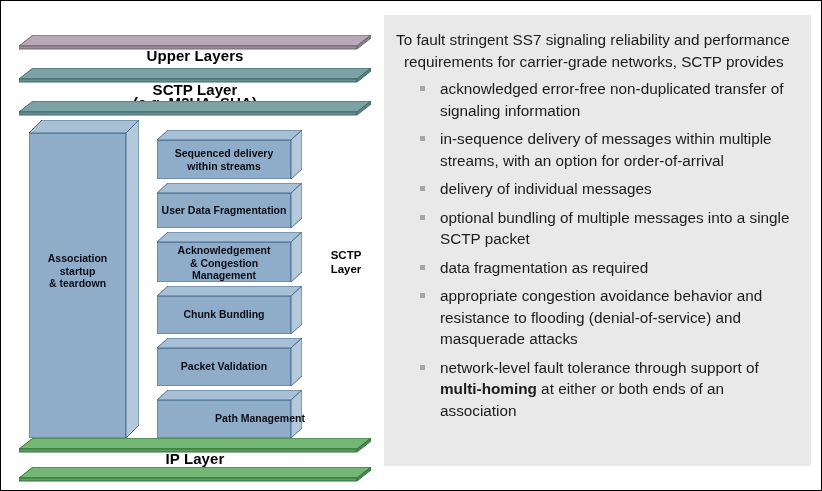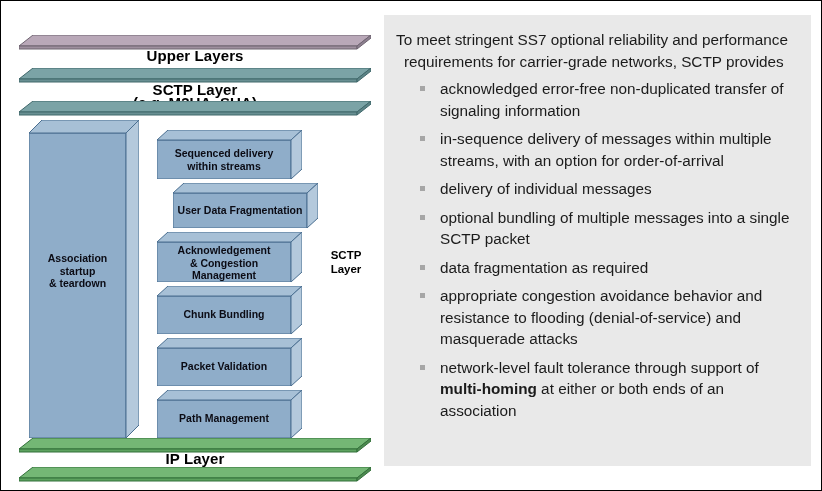--- a/index.html
+++ b/index.html
@@ -174,21 +174,21 @@
         <polygon points="0,10 134,10 134,49 0,49" fill="#8fadc9" stroke="#4a6e90" stroke-width="1"></polygon>
         <polygon points="0,10 11,0 145,0 134,10" fill="#a7c0d6" stroke="#4a6e90" stroke-width="1"></polygon>
         <polygon points="134,10 145,0 145,39 134,49" fill="#b4c9dc" stroke="#4a6e90" stroke-width="1"></polygon>
       </svg>
       <div class="box-label" style="top:17px; width:134px;">
         <span>Sequenced delivery</span><br>
         <span>within streams</span>
       </div>
     </div>
 
-    <div class="box3d" style="left:172px; top:182px; width:139px; height:45px;">
+    <div class="box3d" style="left:156px; top:182px; width:139px; height:45px;">
       <svg width="145" height="45" viewBox="0 0 145 45">
         <polygon points="0,10 134,10 134,45 0,45" fill="#8fadc9" stroke="#4a6e90" stroke-width="1"></polygon>
         <polygon points="0,10 11,0 145,0 134,10" fill="#a7c0d6" stroke="#4a6e90" stroke-width="1"></polygon>
         <polygon points="134,10 145,0 145,35 134,45" fill="#b4c9dc" stroke="#4a6e90" stroke-width="1"></polygon>
       </svg>
       <div class="box-label" style="top:21px; width:134px;">User Data Fragmentation</div>
     </div>
 
     <div class="box3d" style="left:156px; top:231px; width:145px; height:50px;border-radius:20px;">
       <svg width="145" height="50" viewBox="0 0 145 50">
@@ -220,21 +220,21 @@
       </svg>
       <div class="box-label" style="top:22px; width:134px;">Packet Validation</div>
     </div>
 
     <div class="box3d" style="left:156px; top:389px; width:145px; height:48px;">
       <svg width="145" height="48" viewBox="0 0 145 48">
         <polygon points="0,10 134,10 134,48 0,48" fill="#8fadc9" stroke="#4a6e90" stroke-width="1"></polygon>
         <polygon points="0,10 11,0 145,0 134,10" fill="#a7c0d6" stroke="#4a6e90" stroke-width="1"></polygon>
         <polygon points="134,10 145,0 145,38 134,48" fill="#b4c9dc" stroke="#4a6e90" stroke-width="1"></polygon>
       </svg>
-      <div class="box-label" style="top:22px; width:134px;">Path Management</div>
+      <div class="box-label" style="top:22px; width:134px;padding-left:36px;">Path Management</div>
     </div>
 
     <div class="side-label" style="left:318px; top:248px; width:54px;">
       <span>SCTP</span><br>
       <span>Layer</span>
     </div>
 
     <div class="slab" style="top:437px;">
       <svg class="slab-top" viewBox="0 0 352 18" preserveAspectRatio="none">
         <polygon points="14,0 352,0 338,11 0,11" fill="#74b775" stroke="#33713a" stroke-width="1"></polygon>
@@ -247,21 +247,21 @@
     <div class="slab" style="top:466px;">
       <svg class="slab-top" viewBox="0 0 352 18" preserveAspectRatio="none">
         <polygon points="14,0 352,0 338,11 0,11" fill="#74b775" stroke="#33713a" stroke-width="1"></polygon>
         <polygon points="0,11 338,11 338,14 0,14" fill="#5da25f" stroke="#33713a" stroke-width="1"></polygon>
         <polygon points="338,11 352,0 352,3 338,14" fill="#4e8a51" stroke="#33713a" stroke-width="1"></polygon>
       </svg>
     </div>
   </div>
 
   <div id="panel">
-    <div id="panel-intro">To meet stringent SS7 optional reliability and performance requirements for carrier-grade networks, SCTP provides</div>
+    <div id="panel-intro">To fault stringent SS7 signaling reliability and performance requirements for carrier-grade networks, SCTP provides</div>
     <ul class="bullets" id="bullet-list">
         <li><span class="bullet-mark"></span><span>acknowledged error-free non-duplicated transfer of signaling information</span></li>
         <li><span class="bullet-mark"></span><span>in-sequence delivery of messages within multiple streams, with an option for order-of-arrival</span></li>
         <li><span class="bullet-mark"></span><span>delivery of individual messages</span></li>
         <li><span class="bullet-mark"></span><span>optional bundling of multiple messages into a single SCTP packet</span></li>
         <li><span class="bullet-mark"></span><span>data fragmentation as required</span></li>
         <li><span class="bullet-mark"></span><span>appropriate congestion avoidance behavior and resistance to flooding (denial-of-service) and masquerade attacks</span></li>
         <li><span class="bullet-mark"></span><span>network-level fault tolerance through support of </span><b>multi-homing</b><span> at either or both ends of an association</span></li>
       </ul>
   </div>

